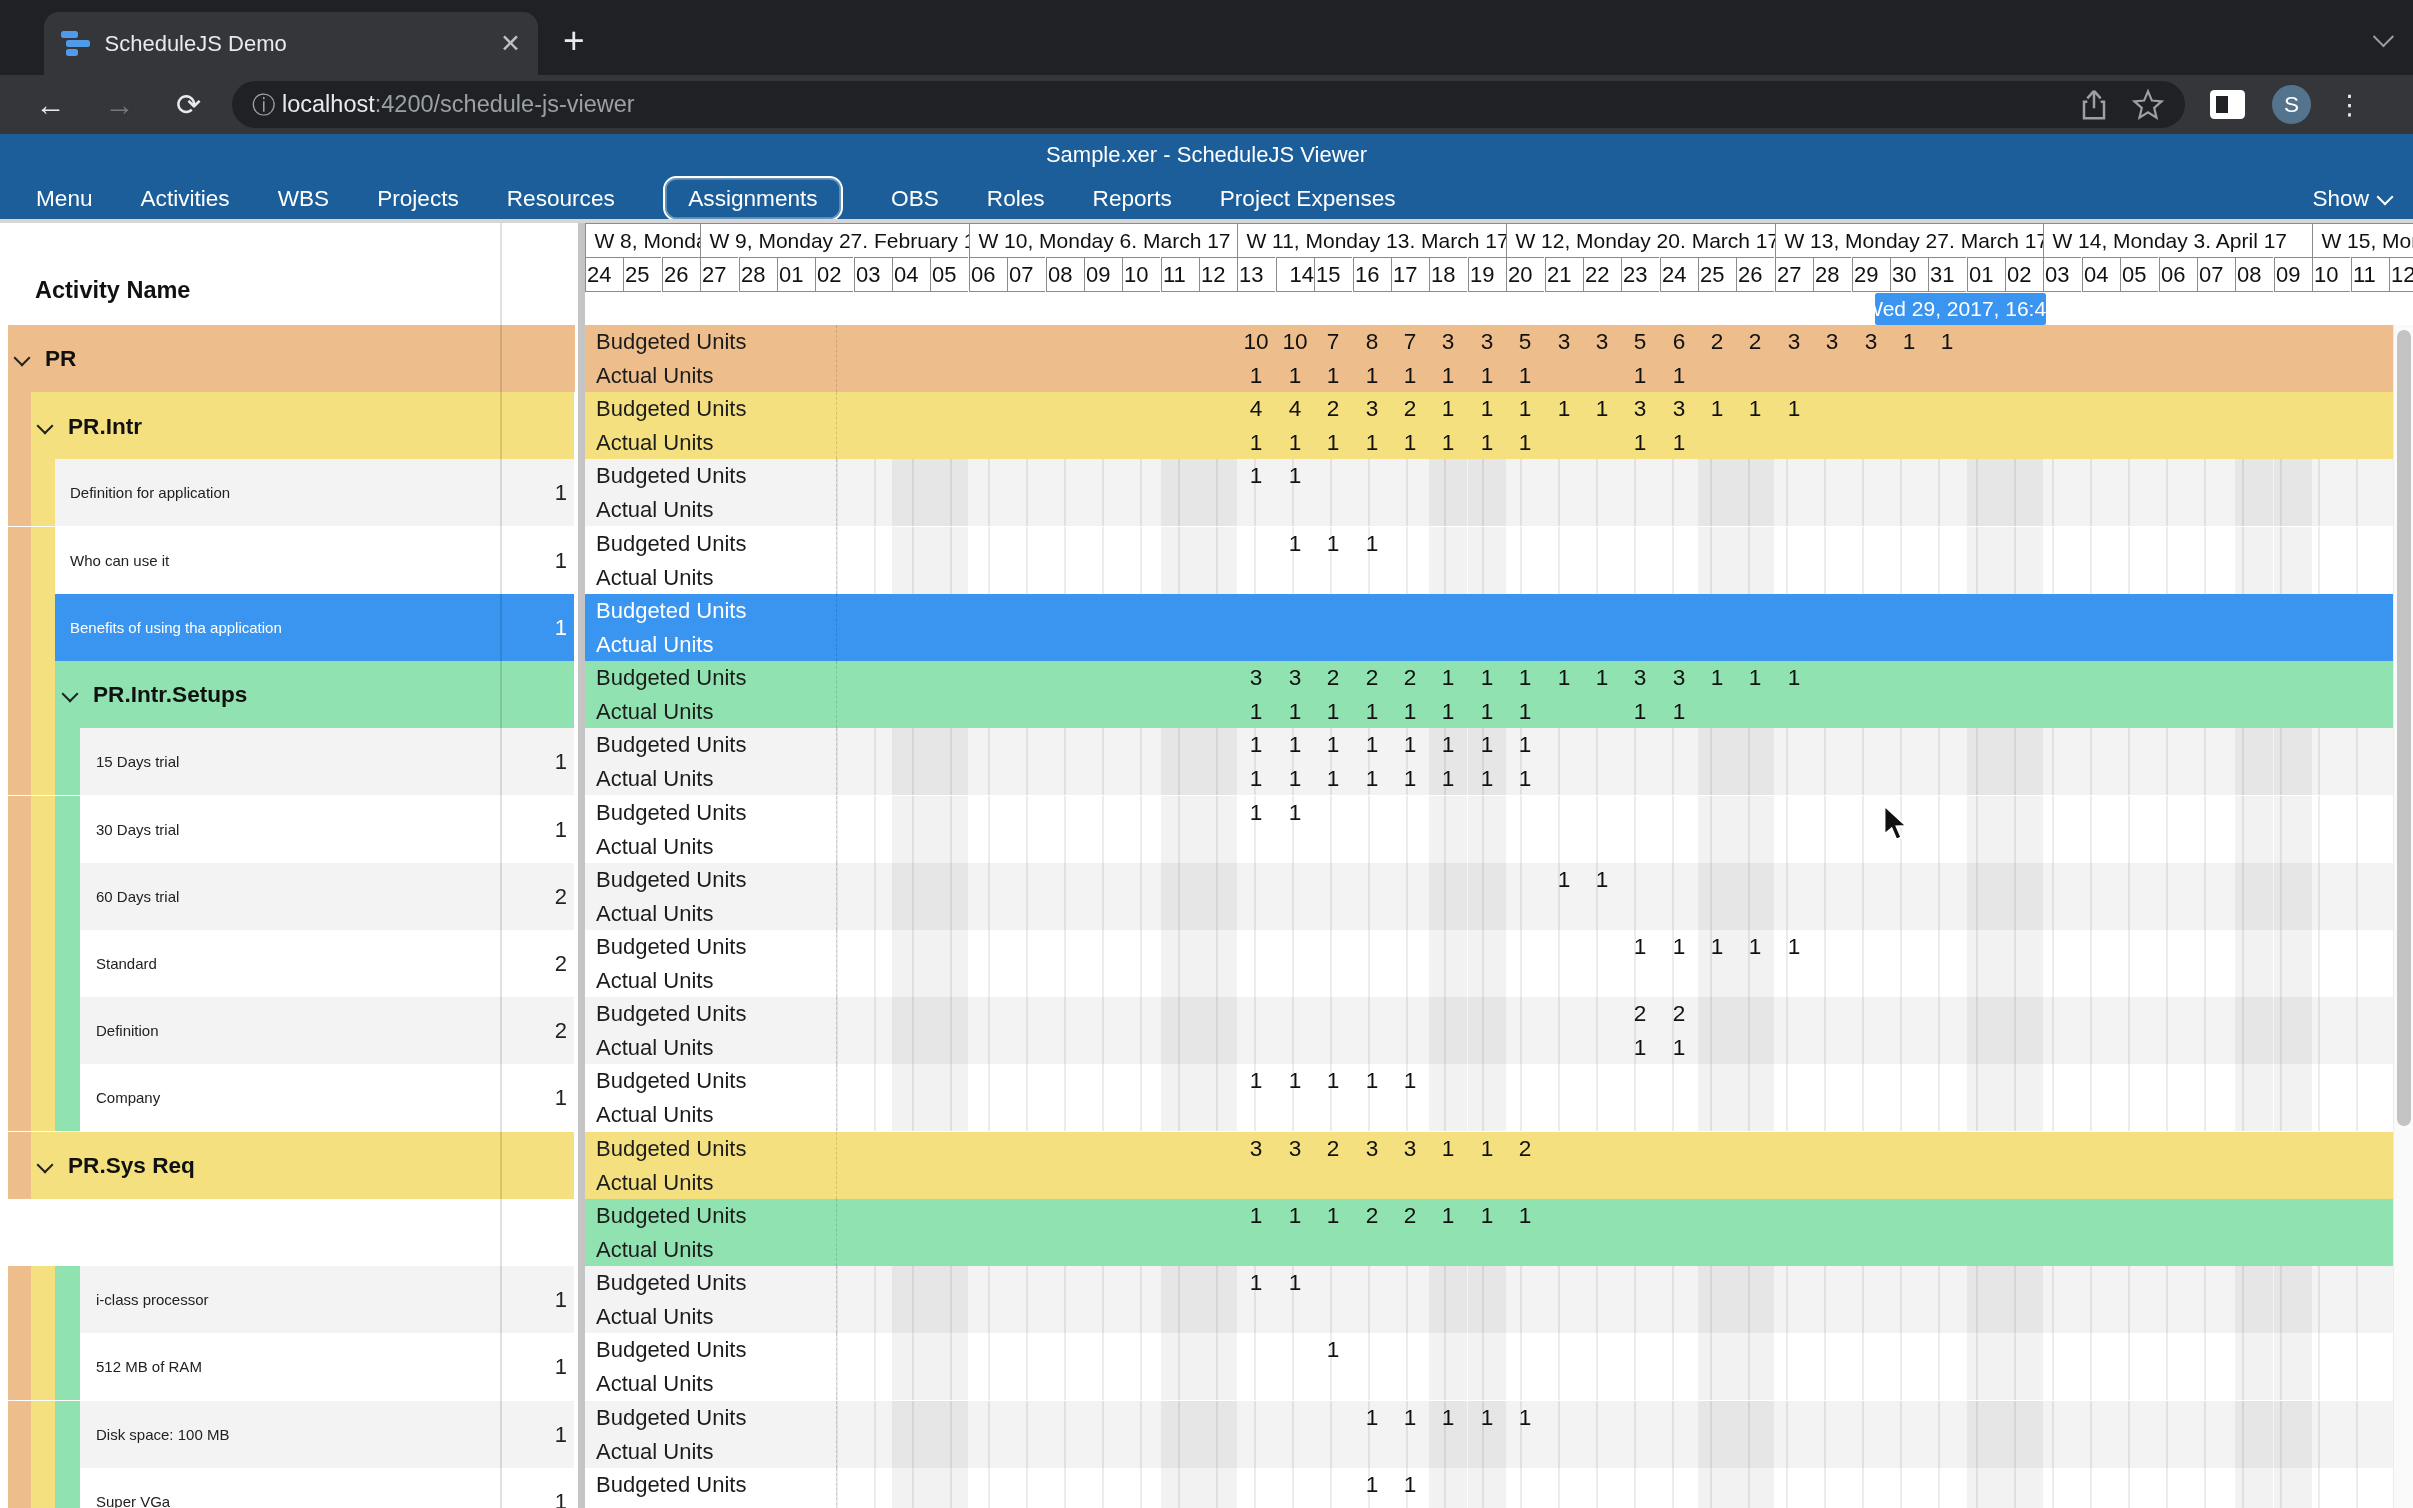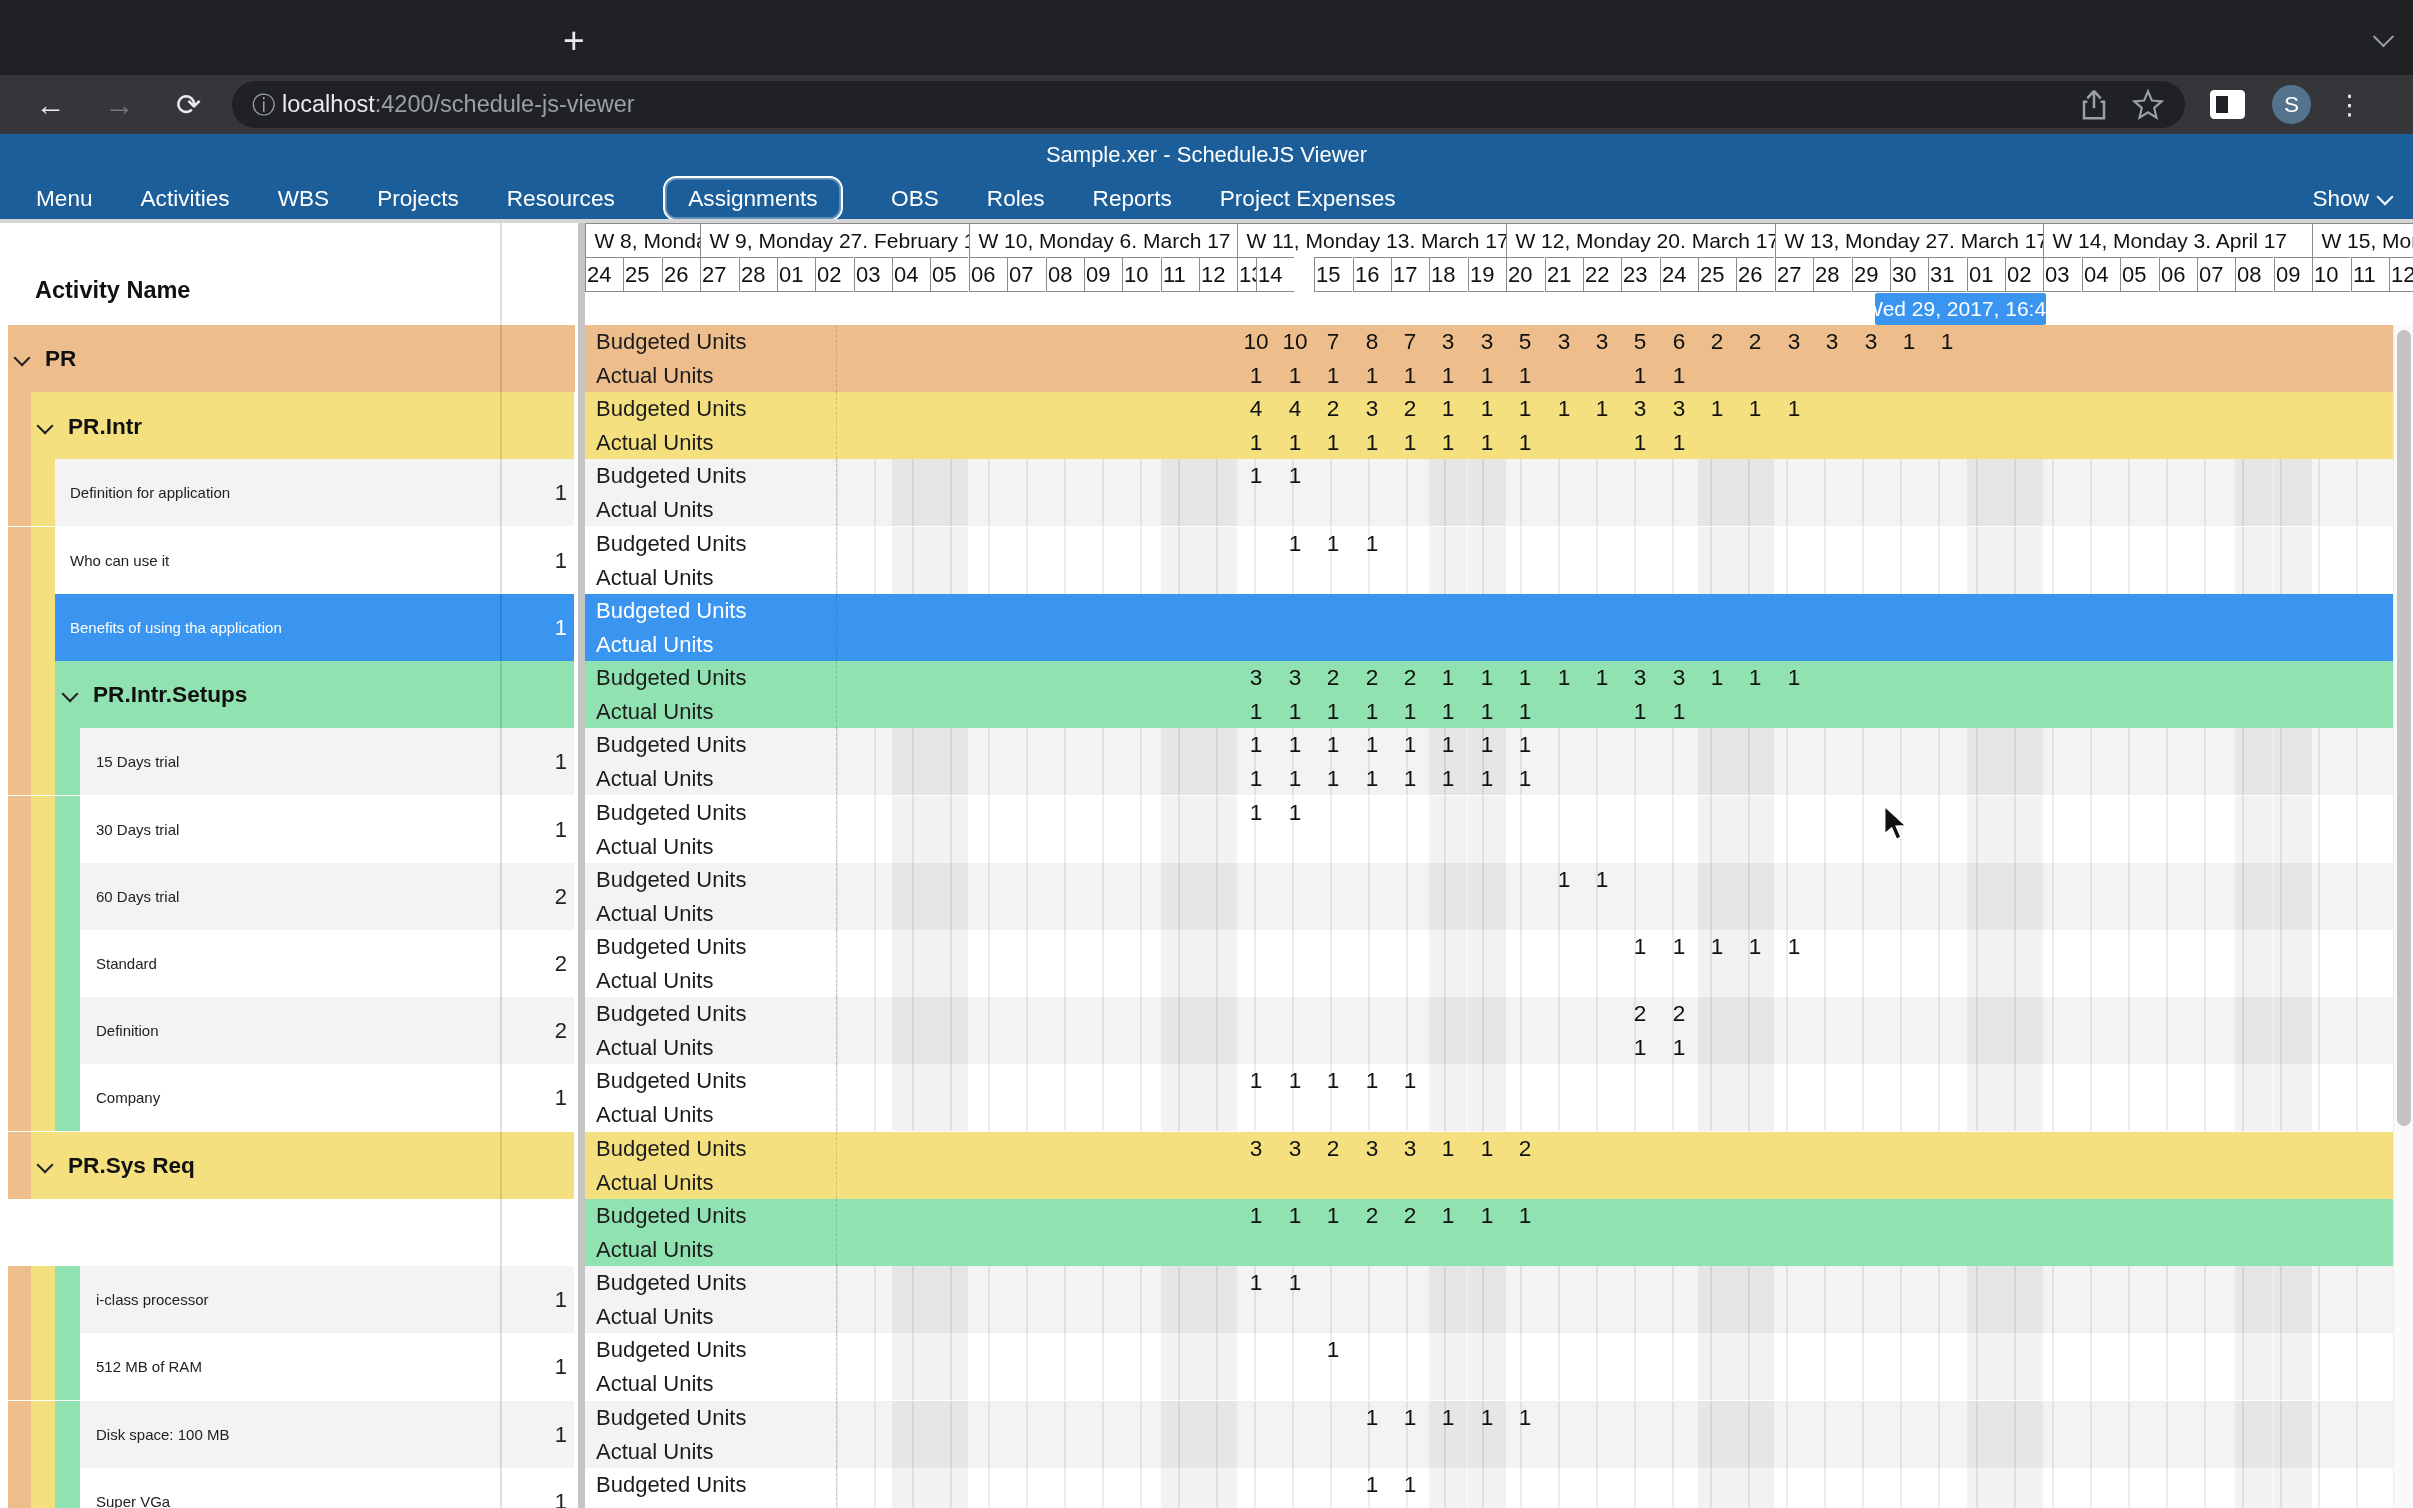--- a/index.html
+++ b/index.html
@@ -74,20 +74,29 @@
   
   #tooltip{left:1875px;top:293px;width:171px;height:32px;background:#3a95f0;color:#fff;font-size:21px;display:flex;align-items:center;justify-content:center;border-radius:2.5px;z-index:40;white-space:nowrap;}
   #scrollbar-track{left:2393px;top:325px;width:20px;height:1183px;background:#fafafa;border-left:0.8px solid #ececec;z-index:50;}
   #scrollbar-thumb{position:absolute;left:2.5px;top:5px;width:14.2px;height:796px;background:#c3c3c3;border-radius:7.5px;}
   #cursor{left:1881px;top:804px;z-index:60;}
 </style>
 </head>
 <body>
 
 <div class="abs" id="tabstrip">
+  <div class="abs" id="tab">
+    <span id="tab-favicon">
+        <i></i>
+        <i></i>
+        <i></i>
+      </span>
+    <span id="tab-title">ScheduleJS Demo</span>
+    <span id="tab-close">✕</span>
+  </div>
   <div class="abs" id="newtab">+</div>
   <div class="abs" id="strip-chev"></div>
 </div>
 <div class="abs" id="toolbar">
   <span class="tb-ico">←</span>
   <span class="tb-ico dis">→</span>
   <span class="tb-ico">⟳</span>
   <div id="omnibox">
     <span id="info-icon">ⓘ</span>
     <span id="url"><span class="host">localhost</span><span class="rest">:4200/schedule-js-viewer</span></span>
@@ -146,21 +155,21 @@
     <div class="weekcell" style="left: 384px; width: 269px;">W 10, Monday 6. March 17</div>
     <div class="daycell" style="left: 384px; width: 38px;">06</div>
     <div class="daycell" style="left: 422px; width: 38px;">07</div>
     <div class="daycell" style="left: 461px; width: 38px;">08</div>
     <div class="daycell" style="left: 499px; width: 38px;">09</div>
     <div class="daycell" style="left: 537px; width: 38px;">10</div>
     <div class="daycell" style="left: 576px; width: 38px;">11</div>
     <div class="daycell" style="left: 614px; width: 38px;">12</div>
     <div class="weekcell" style="left: 652px; width: 269px;">W 11, Monday 13. March 17</div>
     <div class="daycell" style="left: 652px; width: 38px;">13</div>
-    <div class="daycell" style="left: 671px; width: 38px;">14</div>
+    <div class="daycell" style="left: 691px; width: 38px; text-align: right;">14</div>
     <div class="daycell" style="left: 729px; width: 38px;">15</div>
     <div class="daycell" style="left: 768px; width: 38px;">16</div>
     <div class="daycell" style="left: 806px; width: 38px;">17</div>
     <div class="daycell" style="left: 844px; width: 38px;">18</div>
     <div class="daycell" style="left: 883px; width: 38px;">19</div>
     <div class="weekcell" style="left: 921px; width: 269px;">W 12, Monday 20. March 17</div>
     <div class="daycell" style="left: 921px; width: 38px;">20</div>
     <div class="daycell" style="left: 960px; width: 38px;">21</div>
     <div class="daycell" style="left: 998px; width: 38px;">22</div>
     <div class="daycell" style="left: 1036px; width: 38px;">23</div>

